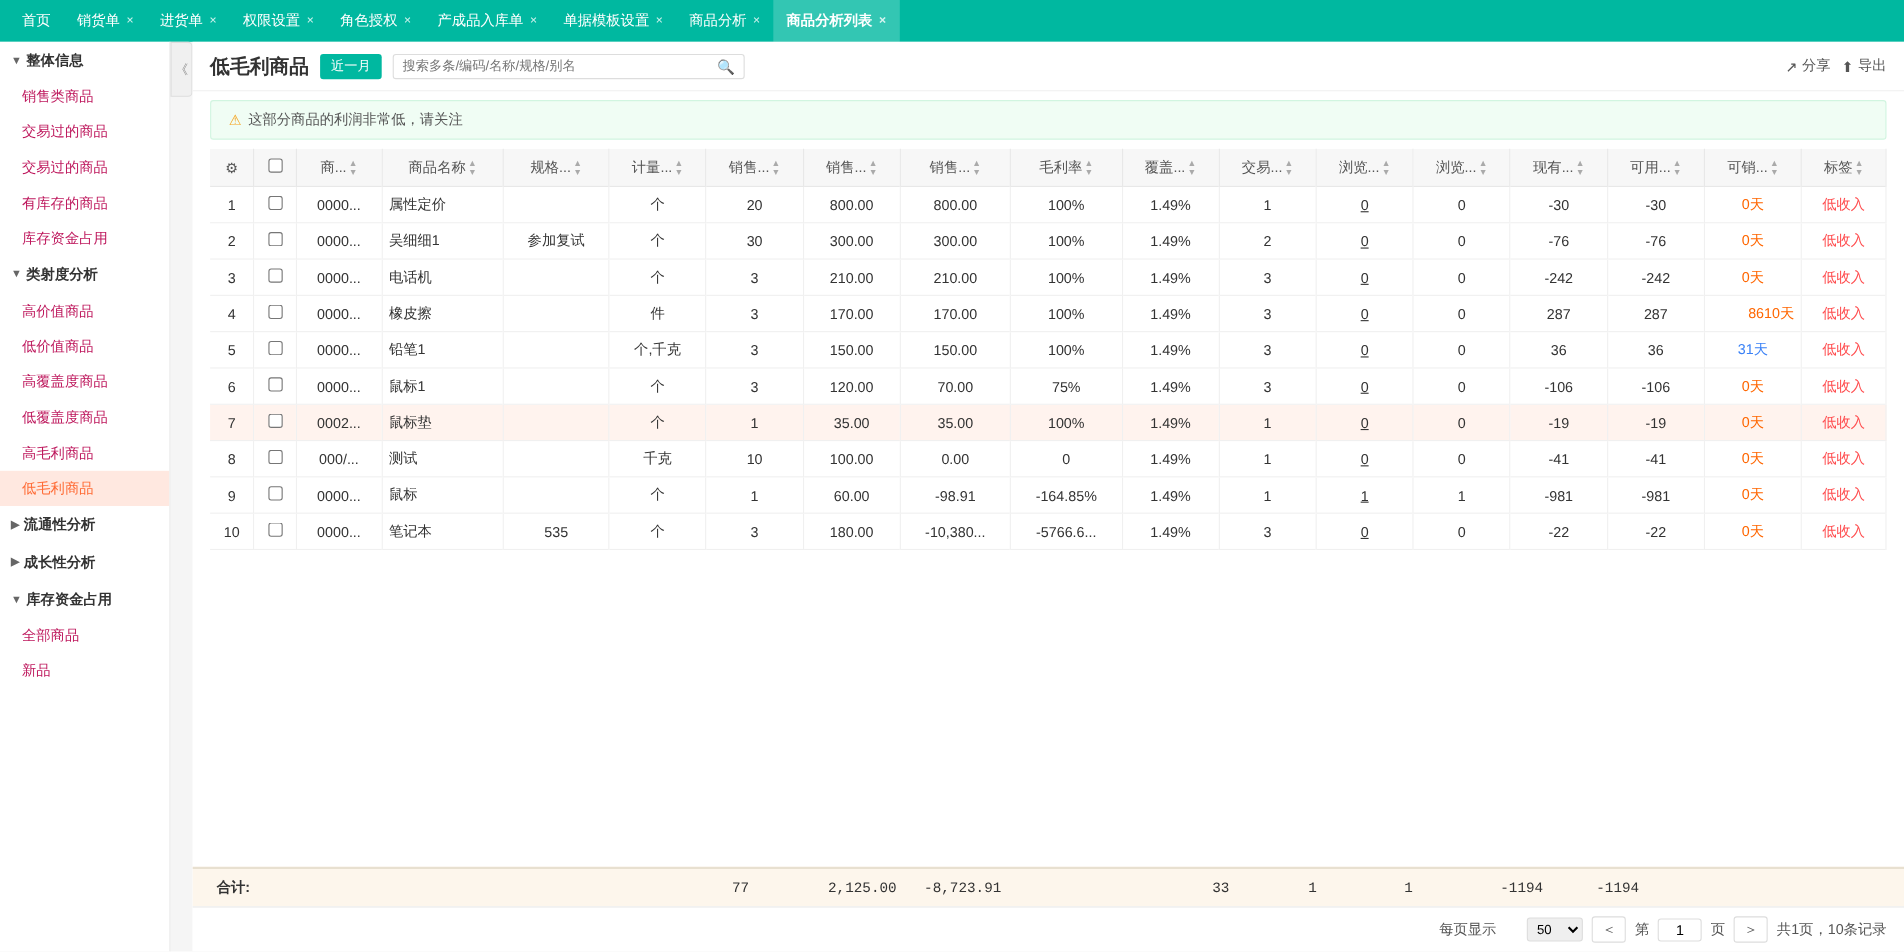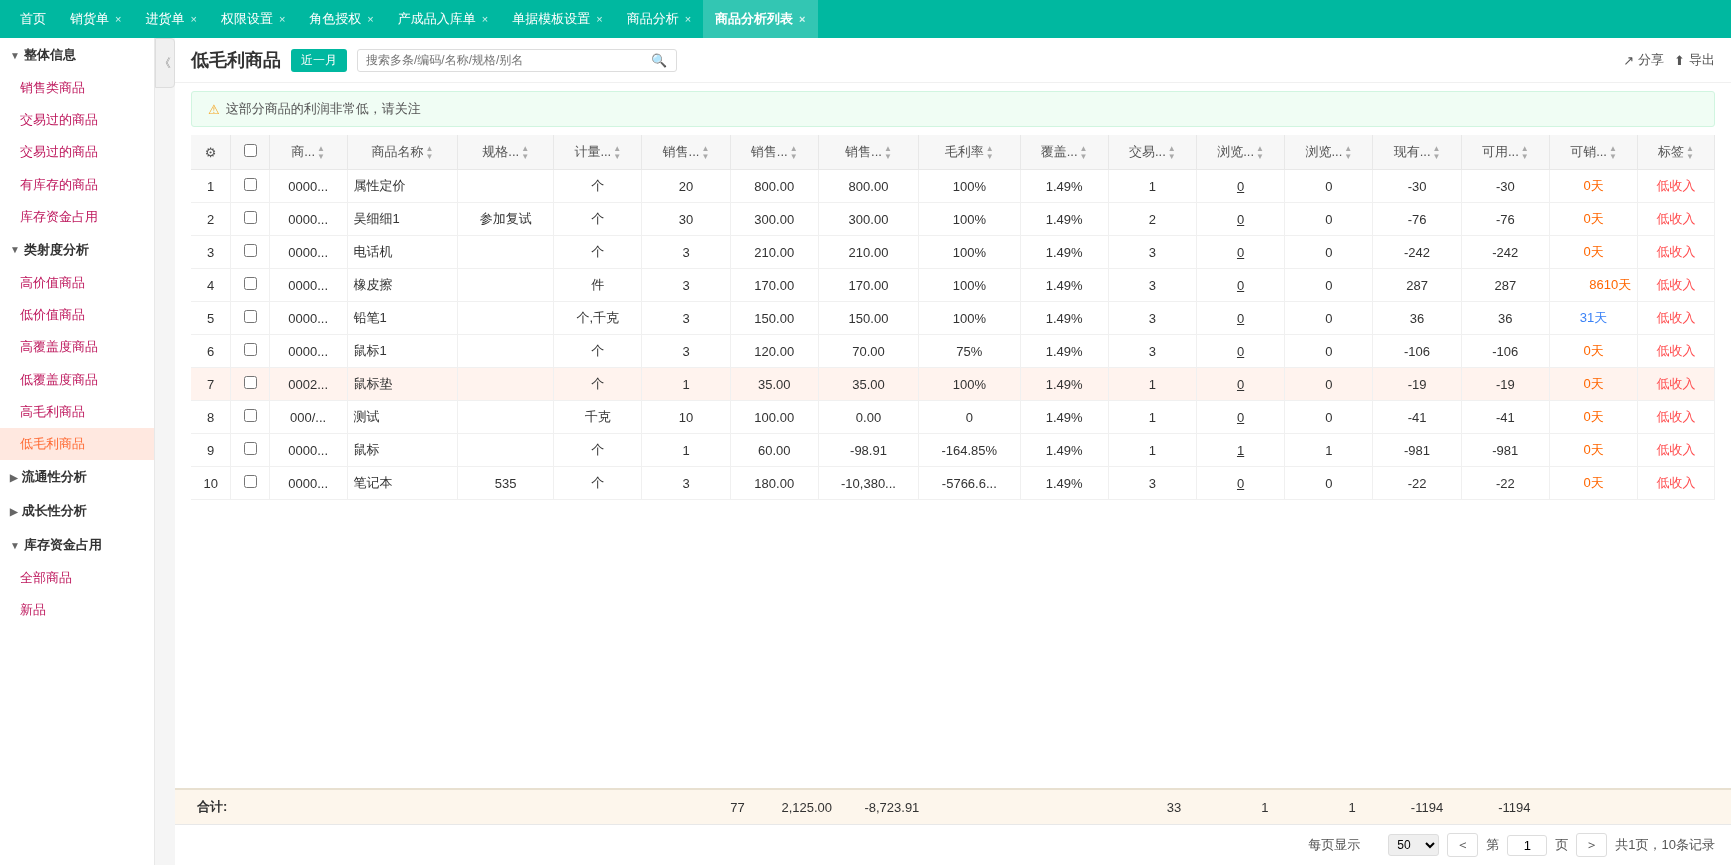--- a/index.html
+++ b/index.html
@@ -190,23 +190,24 @@
       font-size: 13px;
       color: #333;
     }
     .footer-label { font-weight: bold; margin-right: 20px; min-width: 40px; }
     .footer-values {
       display: flex;
       gap: 0;
       width: 100%;
     }
     .footer-cell {
-      text-align: right;
+      text-align: left;
       flex: 1;
       padding: 0 4px;
+      font-family: Liberation Mono, monospace;
     }
 
     
     .pagination-bar {
       display: flex;
       align-items: center;
       justify-content: flex-end;
       padding: 8px 16px;
       border-top: 1px solid #e8e8e8;
       background: #fff;

